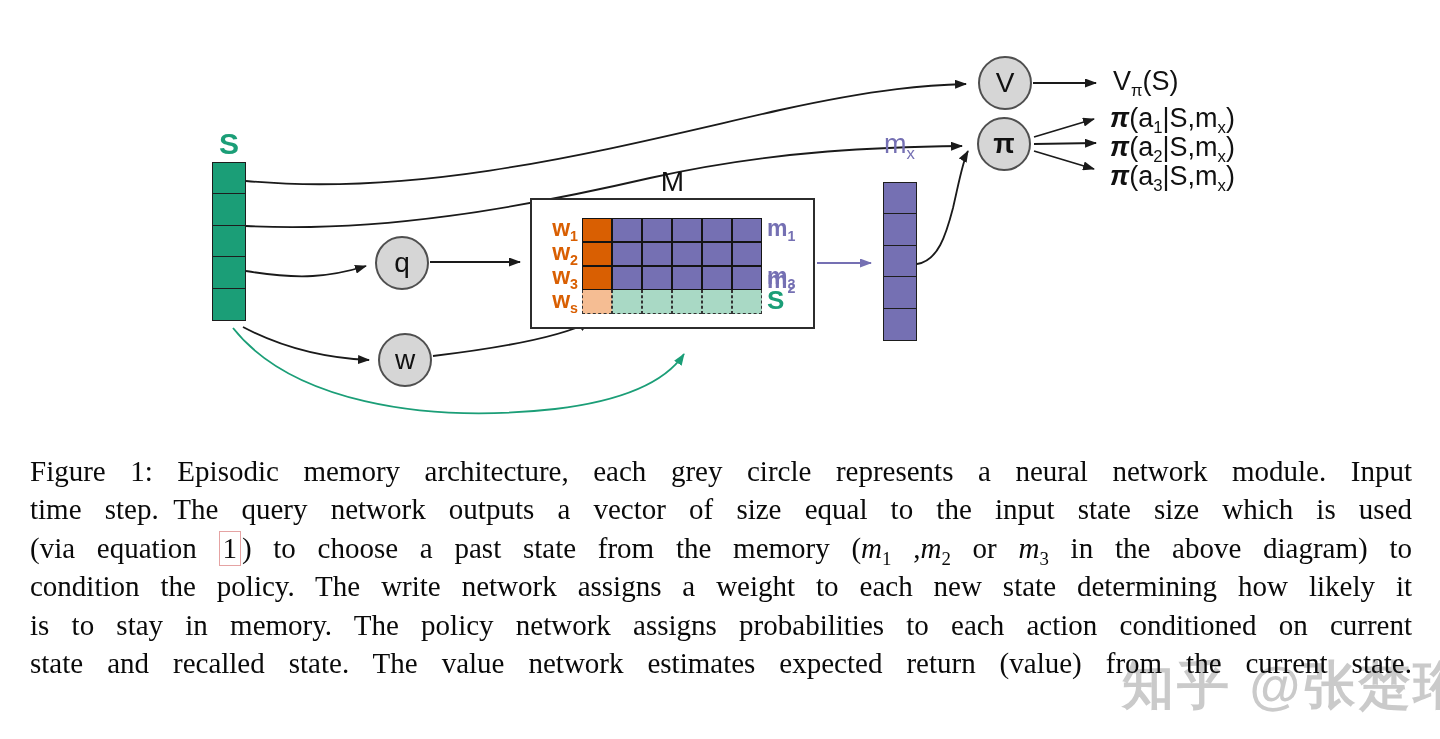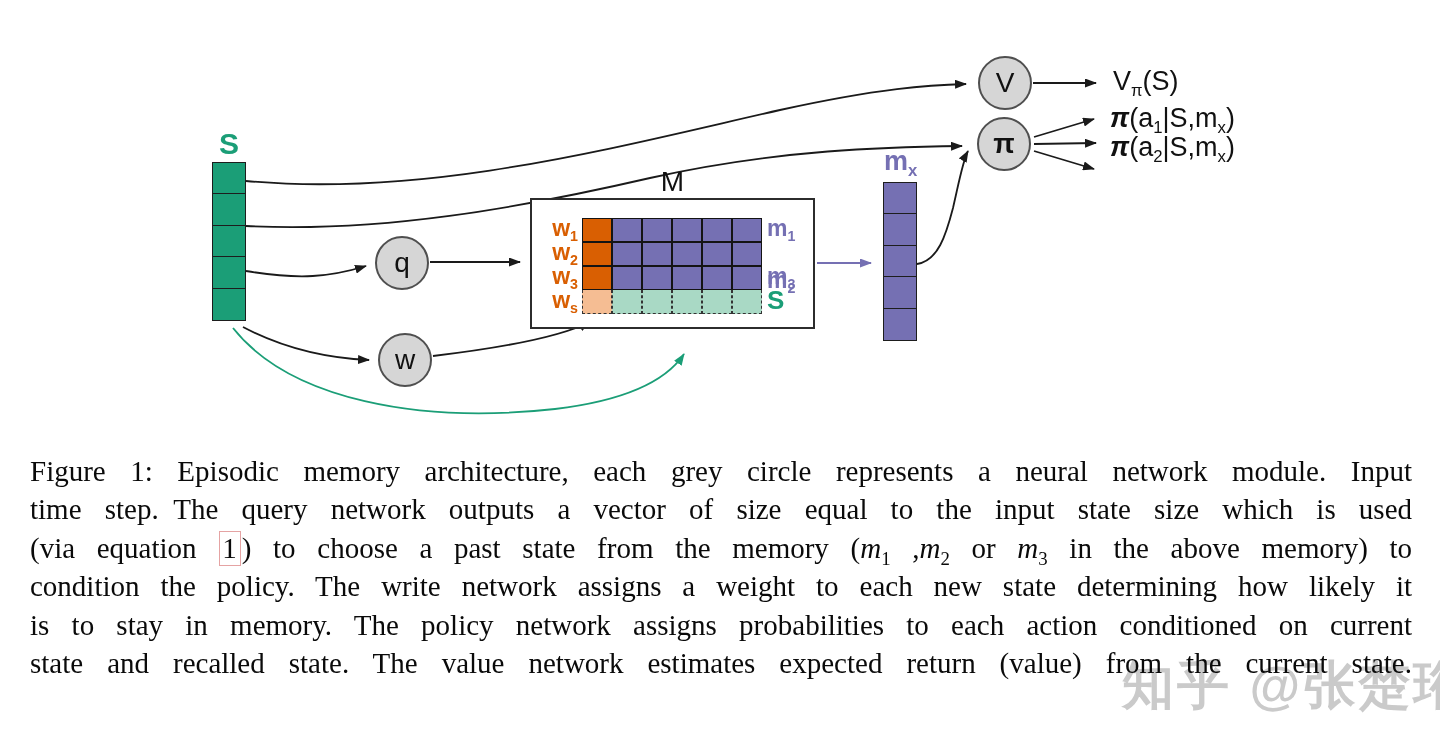--- a/index.html
+++ b/index.html
@@ -6,21 +6,21 @@
   .page{position:relative;width:1440px;height:739px;background:#ffffff;overflow:hidden;
         font-family:"Liberation Sans",sans-serif;color:#111;}
 
   
   .diagram{position:absolute;left:0;top:0;width:1440px;height:450px;}
   .wires{position:absolute;left:0;top:0;}
 
   .lbl{position:absolute;white-space:nowrap;}
   .s-label{left:219px;top:127px;font-size:30px;font-weight:700;color:var(--green);}
   .m-label{left:530px;top:166px;width:285px;text-align:center;font-size:28px;color:#111;}
-  .mx-label{left:884px;top:146px;font-size:27px;font-weight:700;color:var(--purple);}
+  .mx-label{left:884px;top:129px;font-size:27px;font-weight:400;color:var(--purple);}
 
   .vector{position:absolute;display:flex;flex-direction:column;}
   .vcell{width:32px;height:31px;border:1.5px solid #1d1d1d;margin-top:-1.5px;}
   .s-vector{left:212px;top:163px;}
   .s-vector .vcell{background:var(--green);}
   .mx-vector{left:883px;top:183px;}
   .mx-vector .vcell{background:var(--purple);}
 
   .circle{position:absolute;width:54px;height:54px;border-radius:50%;
           background:var(--circle-fill);border:2px solid var(--circle-border);
@@ -160,25 +160,26 @@
         <div class="vcell"></div>
         <div class="vcell"></div>
         <div class="vcell"></div>
         <div class="vcell"></div>
         <div class="vcell"></div>
       </div>
 
     <div class="lbl outlab" style="left:1113px;top:66px;"><span>V</span><span class="sg-sub">π</span><span>(S)</span></div>
     <div class="lbl outlab" style="left:1110px;top:103px;"><span class="sg-bi">π</span><span>(a</span><span class="sg-sub">1</span><span>|S,m</span><span class="sg-sub">x</span><span>)</span></div>
     <div class="lbl outlab" style="left:1110px;top:132px;"><span class="sg-bi">π</span><span>(a</span><span class="sg-sub">2</span><span>|S,m</span><span class="sg-sub">x</span><span>)</span></div>
+    <div class="lbl outlab" style="left:1110px;top:161px;"><span class="sg-bi">π</span><span>(a</span><span class="sg-sub">3</span><span>|S,m</span><span class="sg-sub">x</span><span>)</span></div>
   </div>
 
   <div class="caption">
     <div class="cap-line"><span>Figure 1: Episodic memory architecture, each grey circle represents a neural network module. Input</span></div>
     <div class="cap-line"><span>time step. The query network outputs a vector of size equal to the input state size which is used</span></div>
-    <div class="cap-line"><span>(via equation </span><span class="sg-eqref">1</span><span>) to choose a past state from the memory (</span><span class="sg-mit">m</span><span class="sg-msub">1</span><span> ,</span><span class="sg-mit">m</span><span class="sg-msub">2</span><span> or </span><span class="sg-mit">m</span><span class="sg-msub">3</span><span> in the above memory) to</span></div>
+    <div class="cap-line"><span>(via equation </span><span class="sg-eqref">1</span><span>) to choose a past state from the memory (</span><span class="sg-mit">m</span><span class="sg-msub">1</span><span> ,</span><span class="sg-mit">m</span><span class="sg-msub">2</span><span> or </span><span class="sg-mit">m</span><span class="sg-msub">3</span><span> in the above diagram) to</span></div>
     <div class="cap-line"><span>condition the policy. The write network assigns a weight to each new state determining how likely it</span></div>
     <div class="cap-line"><span>is to stay in memory. The policy network assigns probabilities to each action conditioned on current</span></div>
     <div class="cap-line"><span>state and recalled state. The value network estimates expected return (value) from the current state.</span></div>
   </div>
 
   <div class="watermark">知乎 @张楚珩</div>
 </div>
 
 </body></html>

